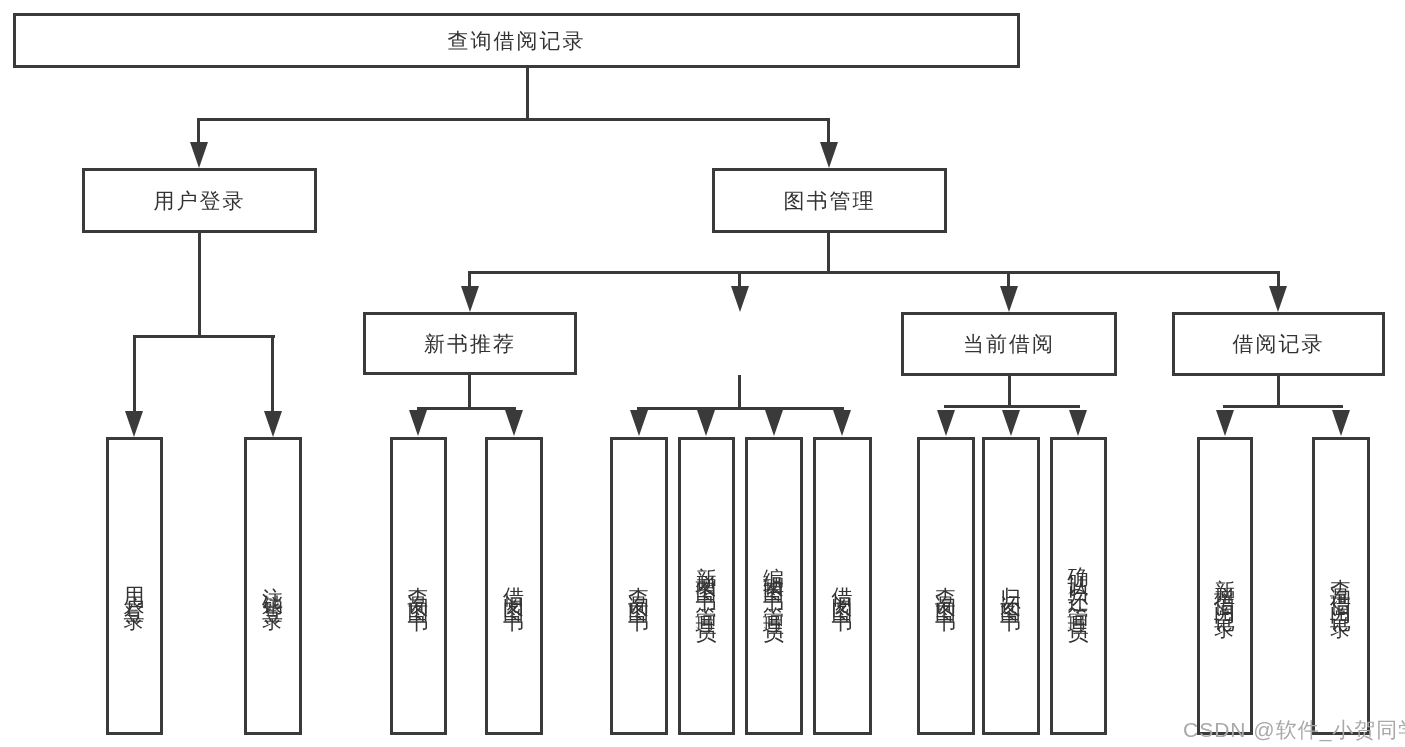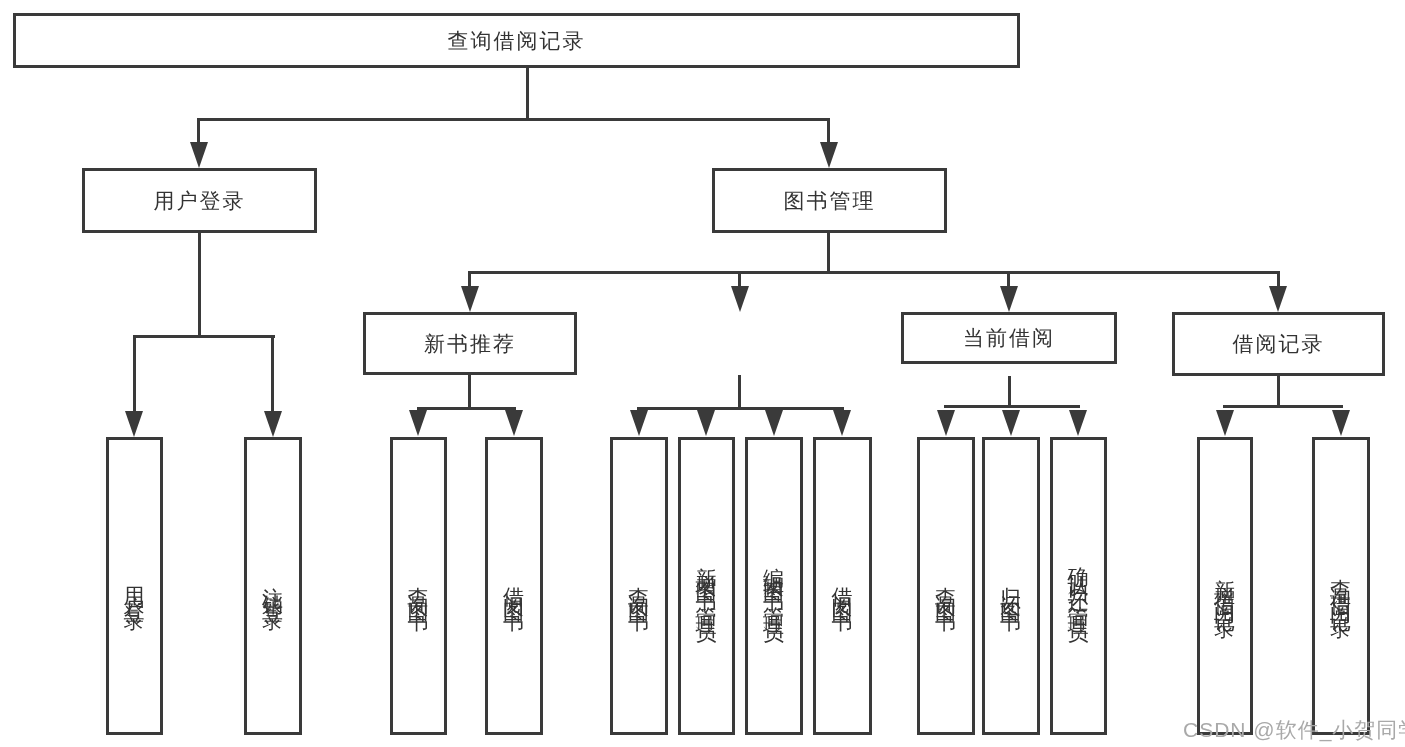--- a/index.html
+++ b/index.html
@@ -48,21 +48,21 @@
   <div class="node" style="left:82px;top:168px;width:235px;height:65px;">
     <span class="label">用户登录</span>
   </div>
   <div class="node" style="left:712px;top:168px;width:235px;height:65px;">
     <span class="label">图书管理</span>
   </div>
 
   <div class="node" style="left:363px;top:312px;width:214px;height:63px;">
     <span class="label">新书推荐</span>
   </div>
-  <div class="node" style="left:901px;top:312px;width:216px;height:52px;">
+  <div class="node" style="left:901px;top:312px;width:216px;height:64px;">
     <span class="label">当前借阅</span>
   </div>
   <div class="node" style="left:1172px;top:312px;width:213px;height:64px;">
     <span class="label">借阅记录</span>
   </div>
 
   <div class="node v" style="left:106px;top:437px;width:57px;height:298px;">
     <span class="label">用户登录</span>
   </div>
   <div class="node v" style="left:244px;top:437px;width:58px;height:298px;">

